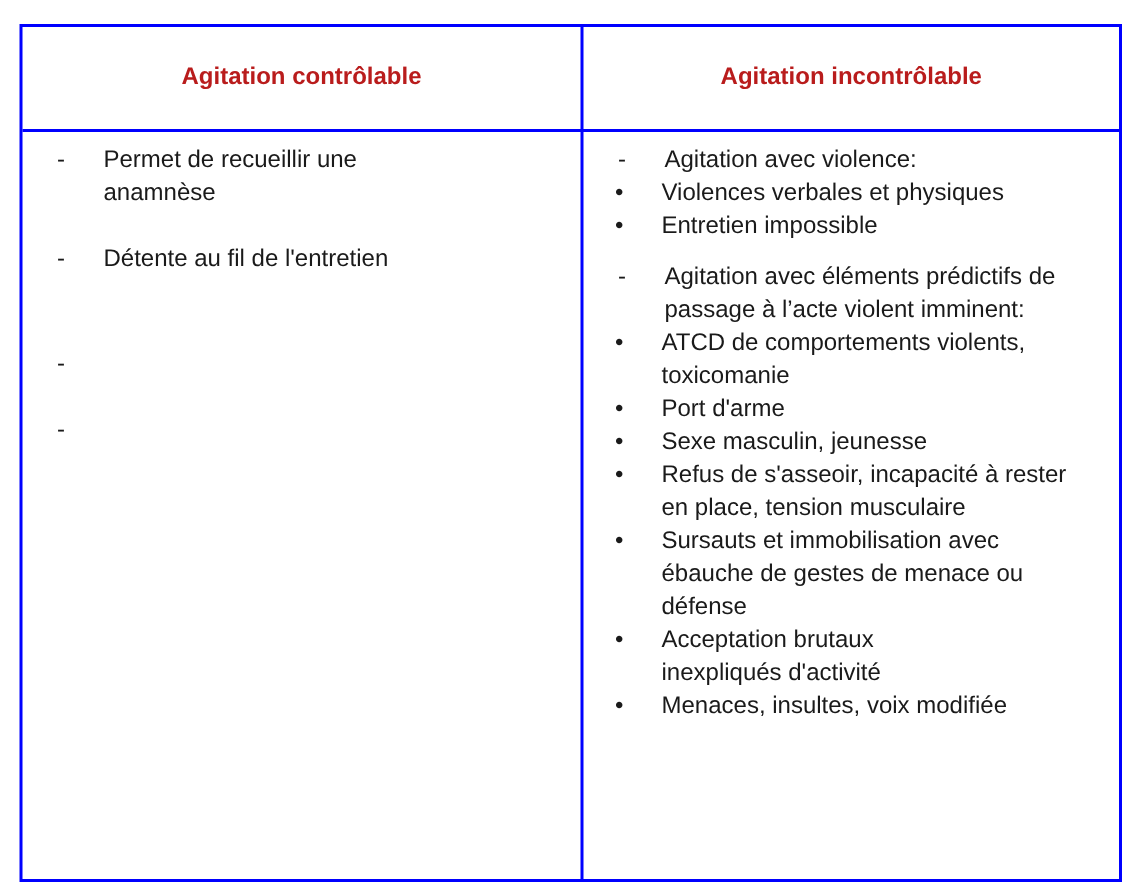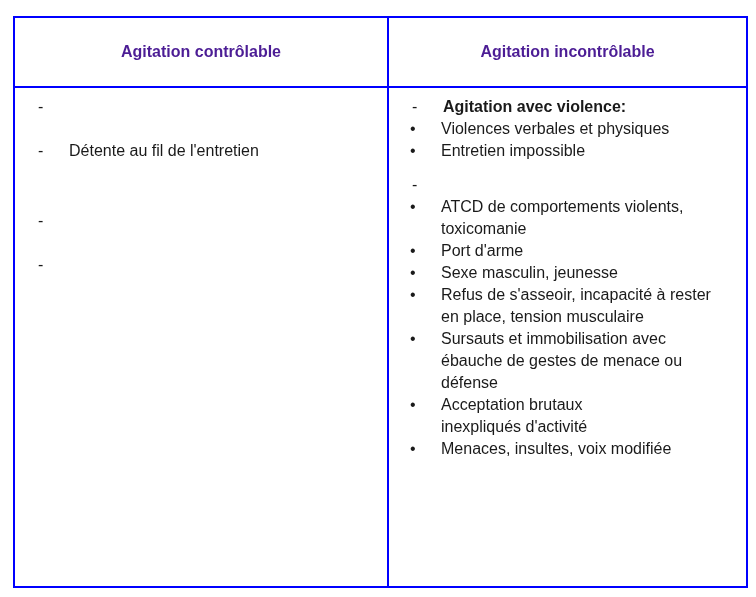--- a/index.html
+++ b/index.html
@@ -3,45 +3,46 @@
 <meta charset="utf-8">
 <style>
   html, body { margin:0; padding:0; background:#ffffff; }
   body { width:756px; height:597px; position:relative; overflow:hidden;
          font-family:"Liberation Sans", sans-serif; color:#1a1a1a; }
   .tbl { position:absolute; left:13px; top:16px; width:735px; height:572px;
          border:2px solid #0000ff; box-sizing:border-box; }
   .vline { position:absolute; left:372px; top:0; bottom:0; width:2px; background:#0000ff; }
   .hline { position:absolute; left:0; right:0; top:68px; height:2px; background:#0000ff; }
   .hdr { position:absolute; top:0; height:68px; display:flex; align-items:center; justify-content:center;
-         font-size:16px; font-weight:bold; color:#4c1d95; }
+         font-size:16px; font-weight:bold; color:#b91c1c; }
   .hdr.left { left:0; width:372px; }
   .hdr.right { left:374px; right:0; }
   .col { position:absolute; top:96px; font-size:16px; line-height:22px; }
   .col.left { left:36px; width:320px; }
   .col.right { left:410px; width:330px; }
   .item { display:flex; }
   .mk { width:31px; flex:none; }
   .mk.dash { padding-left:2px; }
   .txt { flex:1; }
-  .bold { font-weight:bold; }
+  .bold { font-weight:normal; }
 </style>
 </head>
 <body>
 
 <div class="tbl">
   <div class="vline"></div>
   <div class="hline"></div>
   <div class="hdr left">Agitation contrôlable</div>
   <div class="hdr right">Agitation incontrôlable</div>
 </div>
 
 <div class="col left">
   <div class="item" style="margin-top:0">
     <span class="mk dash">-</span>
+    <span class="txt" style="width:200px;max-width:200px">Permet de recueillir une anamnèse</span>
   </div>
   <div class="item" style="margin-top:22px">
     <span class="mk dash">-</span>
     <span class="txt">Détente au fil de l'entretien</span>
   </div>
   <div class="item" style="margin-top:48px">
     <span class="mk dash">-</span>
   </div>
   <div class="item" style="margin-top:22px">
     <span class="mk dash">-</span>
@@ -56,20 +57,21 @@
   <div class="item">
     <span class="mk">•</span>
     <span class="txt">Violences verbales et physiques</span>
   </div>
   <div class="item">
     <span class="mk">•</span>
     <span class="txt">Entretien impossible</span>
   </div>
   <div class="item" style="margin-top:12px">
     <span class="mk dash">-</span>
+    <span class="txt bold" style="max-width:290px">Agitation avec éléments prédictifs de passage à l’acte violent imminent:</span>
   </div>
   <div class="item">
     <span class="mk">•</span>
     <span class="txt" style="max-width:260px">ATCD de comportements violents, toxicomanie</span>
   </div>
   <div class="item">
     <span class="mk">•</span>
     <span class="txt">Port d'arme</span>
   </div>
   <div class="item">

